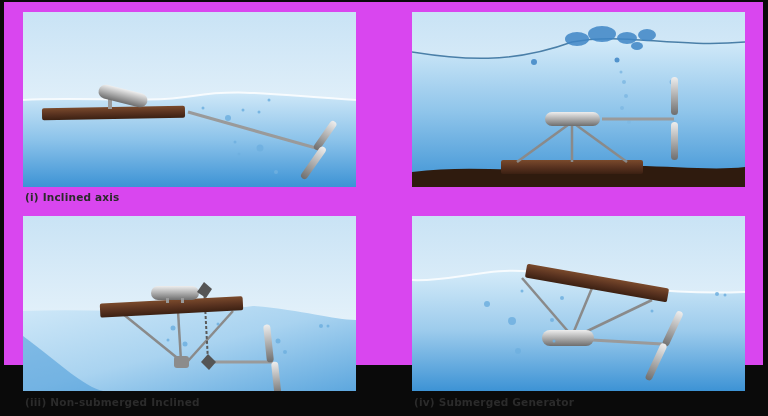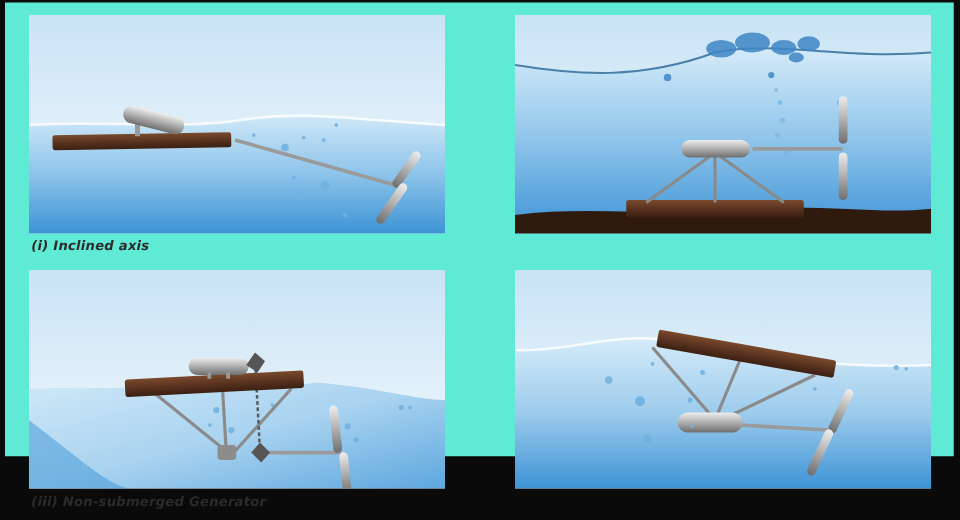--- a/index.html
+++ b/index.html
@@ -4,22 +4,21 @@
 <style>
   html, body { margin: 0; padding: 0; }
   body {
     width: 768px; height: 416px; overflow: hidden;
     background: #0a0a0a;
     font-family: "DejaVu Sans", sans-serif;
     position: relative;
   }
   .sheet {
     position: absolute; left: 4px; top: 2px; width: 759px; height: 363px;
-    background: #5eead4;
-    font-style: italic;
+    background: #d946ef;
   }
   .panel {
     position: absolute; width: 333px; height: 175px; overflow: hidden;
   }
   .panel svg { display: block; width: 333px; height: 175px; }
   .caption {
     position: absolute; font-size: 10.5px; font-weight: bold; color: #2b2b2b;
     letter-spacing: 0.2px; white-space: nowrap;
   }
   #p1 { left: 19px; top: 10px; }
@@ -184,21 +183,21 @@
           <circle cx="162" cy="128" r="2.5"></circle>
           <circle cx="145" cy="124" r="1.5"></circle>
         <circle cx="255" cy="125" r="2.5"></circle>
           <circle cx="262" cy="136" r="2"></circle>
           <circle cx="298" cy="110" r="2"></circle>
         <circle cx="305" cy="110" r="1.5"></circle>
           <circle cx="195" cy="108" r="1.5"></circle>
       </g>
     </svg>
   </div>
-  <div class="caption" id="c3">(iii) Non-submerged Generator</div>
+  <div class="caption" id="c3">(iii) Non-submerged Inclined</div>
 
   <div class="panel" id="p4">
     <svg viewBox="0 0 333 175">
       <defs>
         <linearGradient id="sky4" x1="0" y1="0" x2="0" y2="1">
           <stop offset="0" stop-color="#c9e3f5"></stop>
             <stop offset="1" stop-color="#f5fafd"></stop>
         </linearGradient>
         <linearGradient id="water4" x1="0" y1="0" x2="0" y2="1">
           <stop offset="0" stop-color="#d4ebf9"></stop>
@@ -235,14 +234,15 @@
         <circle cx="140" cy="104" r="2"></circle>
           <circle cx="142" cy="125" r="1.5"></circle>
           <circle cx="150" cy="82" r="2"></circle>
         <circle cx="110" cy="75" r="1.5"></circle>
           <circle cx="305" cy="78" r="2"></circle>
           <circle cx="313" cy="79" r="1.5"></circle>
         <circle cx="240" cy="95" r="1.5"></circle>
       </g>
     </svg>
   </div>
+  <div class="caption" id="c4">(iv) Submerged Generator</div>
 
 </div>
 
 </body></html>

